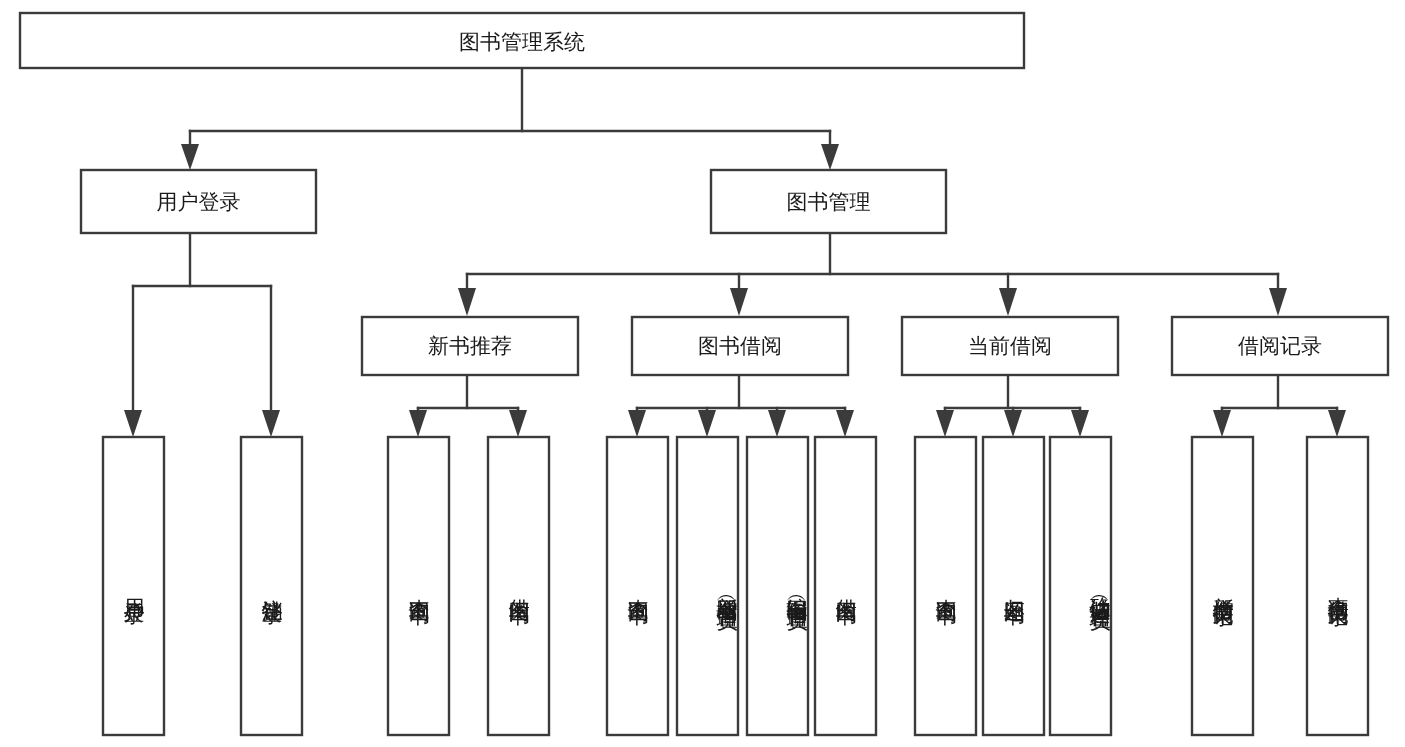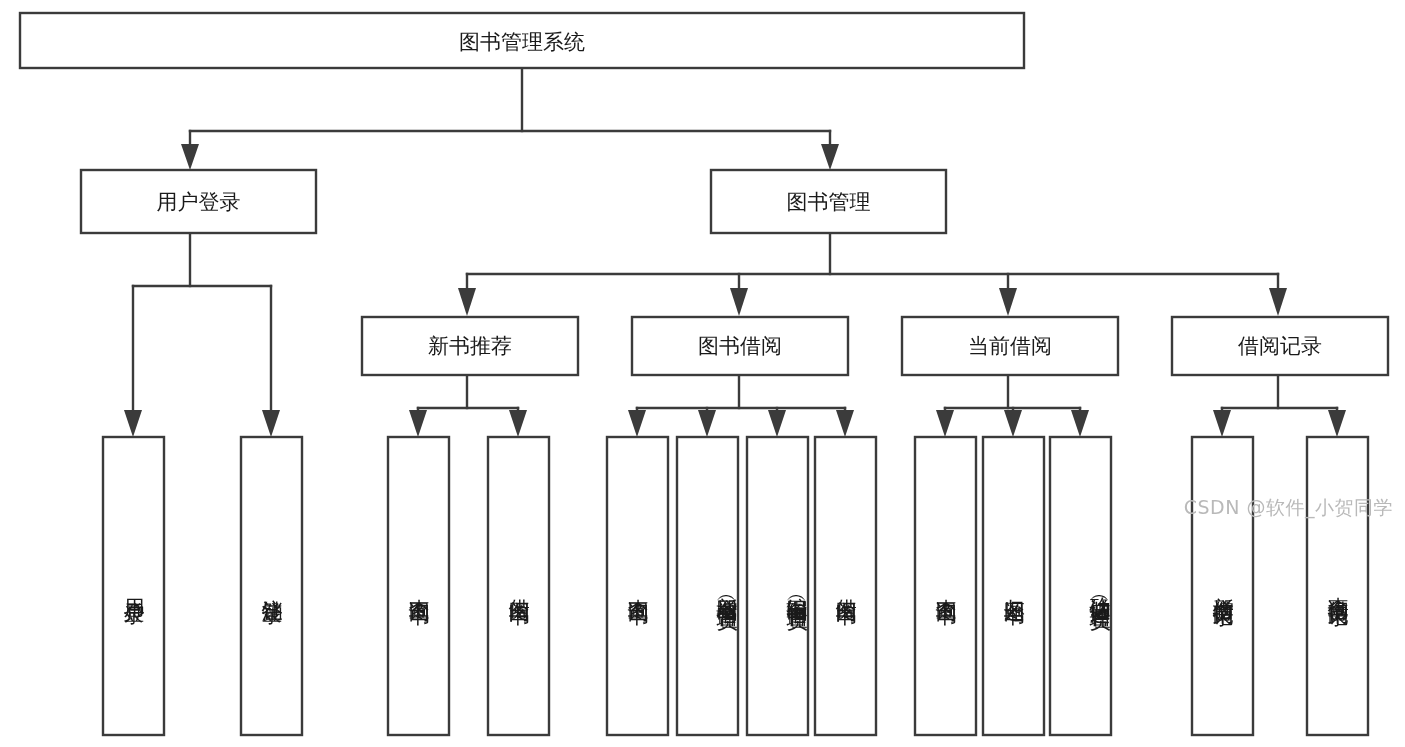--- a/index.html
+++ b/index.html
@@ -229,15 +229,14 @@
   <div class="leaf-label" style="left:747px; top:444px; width:61px; height:290px;">编辑图书（管理员）</div>
   <div class="leaf-label centered" style="left:815px; top:437px; width:61px; height:298px;">借阅图书</div>
 
   <div class="leaf-label centered" style="left:915px; top:437px; width:61px; height:298px;">查询图书</div>
   <div class="leaf-label centered" style="left:983px; top:437px; width:61px; height:298px;">归还图书</div>
   <div class="leaf-label" style="left:1050px; top:444px; width:61px; height:290px;">确认归还（管理员）</div>
 
   <div class="leaf-label centered" style="left:1192px; top:437px; width:61px; height:298px;">新增借阅记录</div>
   <div class="leaf-label centered" style="left:1307px; top:437px; width:61px; height:298px;">查询借阅记录</div>
 
-  <div class="watermark">CSDN @软件_小贺同学</div>
 
 </div>
 
 </body></html>

